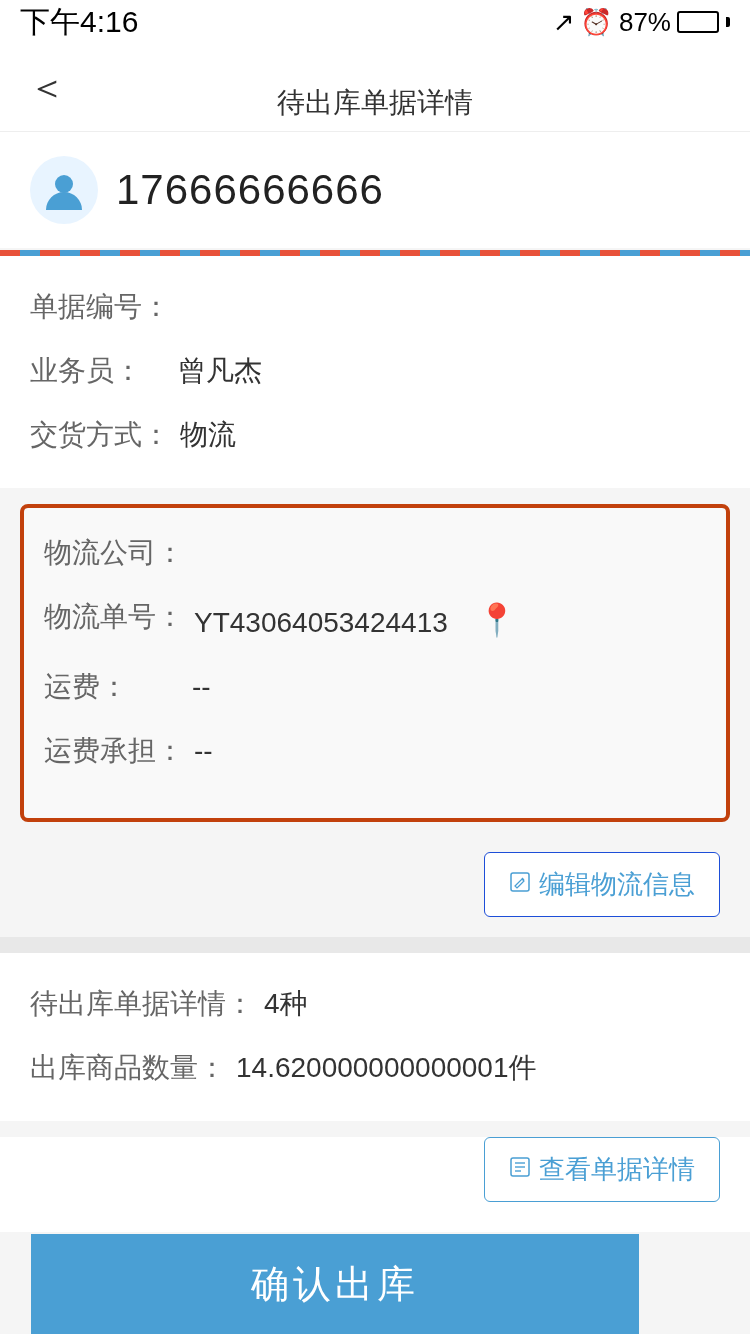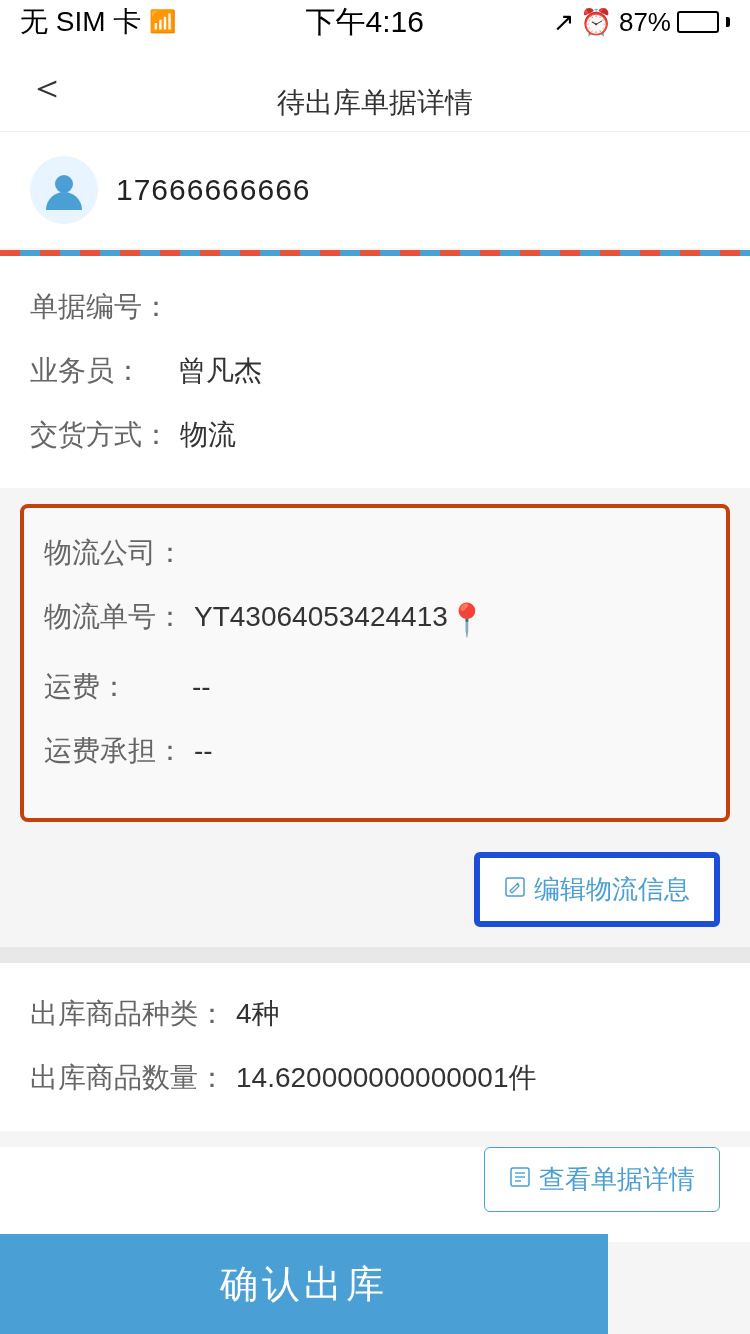--- a/index.html
+++ b/index.html
@@ -105,21 +105,21 @@
       width: 68px;
       height: 68px;
       border-radius: 50%;
       background: #e8f4ff;
       display: flex;
       align-items: center;
       justify-content: center;
     }
     .avatar svg { width: 44px; height: 44px; }
     .customer-phone {
-      font-size: 30px;
+      font-size: 42px;
       font-weight: 500;
       color: #222;
       letter-spacing: 1px;
     }
 
     
     .dashed-separator {
       width: 100%;
       height: 6px;
       background: repeating-linear-gradient(
@@ -150,22 +150,22 @@
       line-height: 1.5;
     }
     .info-value {
       font-size: 28px;
       color: #333;
       flex: 1;
       line-height: 1.5;
     }
     .info-value.with-icon {
       display: flex;
-      align-items: flex-start;
-      gap: 0;
+      align-items: flex-end;
+      gap: 30px;
     }
     .location-icon {
       color: #4a9fd4;
       font-size: 32px;
     }
 
     
     .logistics-card {
       background: #f9f9f9;
       border: 4px solid #c2410c;
@@ -174,21 +174,21 @@
       padding: 24px 20px;
     }
 
     .edit-button {
       display: flex;
       align-items: center;
       justify-content: flex-end;
       padding: 10px 30px 20px 30px;
     }
     .edit-btn {
-      border: 6px solid #1d4ed8;
+      border: 1px solid #1d4ed8;
       border-radius: 6px;
       padding: 14px 24px;
       display: flex;
       align-items: center;
       gap: 8px;
       font-size: 26px;
       color: #4a9fd4;
       background: #fff;
       cursor: pointer;
     }
@@ -237,36 +237,33 @@
     .bottom-btn {
       position: fixed;
       bottom: 0;
       width: 608px;
       height: 100px;
       background: #4a9fd4;
       display: flex;
       align-items: center;
       justify-content: center;
       cursor: pointer;
+      margin-left: 31px;
     }
     .bottom-btn-text {
       font-size: 38px;
       font-weight: 500;
       color: #fff;
       letter-spacing: 4px;
     }
   </style>
 </head>
 <body>
 
 <div class="status-bar">
-  <div class="status-left">
-    <span>无 SIM 卡</span>
-    <span class="wifi-icon">📶</span>
-  </div>
   <div class="status-center">下午4:16</div>
   <div class="status-right">
     <span>↗</span>
     <span>⏰</span>
     <span>87%</span>
     <span class="battery-rect">
       <span class="battery-fill"></span>
     </span>
     <span class="battery-tip"></span>
   </div>
@@ -334,21 +331,21 @@
       </svg>
     </span>
     <span>编辑物流信息</span>
   </button>
 </div>
 
 <div class="section-divider"></div>
 
 <div class="goods-section">
   <div class="info-row">
-    <span class="info-label">出库商品种类：</span>
+    <span class="info-label">待出库单据详情：</span>
     <span class="info-value">4种</span>
   </div>
   <div class="info-row">
     <span class="info-label">出库商品数量：</span>
     <span class="info-value">14.620000000000001件</span>
   </div>
 </div>
 
 <div class="view-details-section">
   <button class="view-btn">

